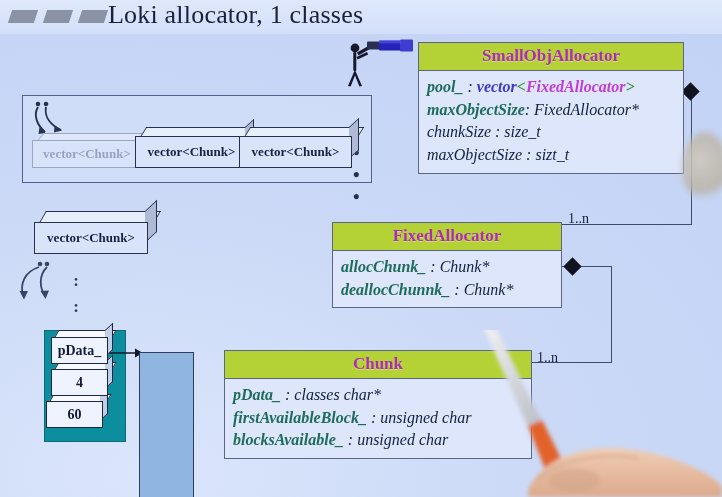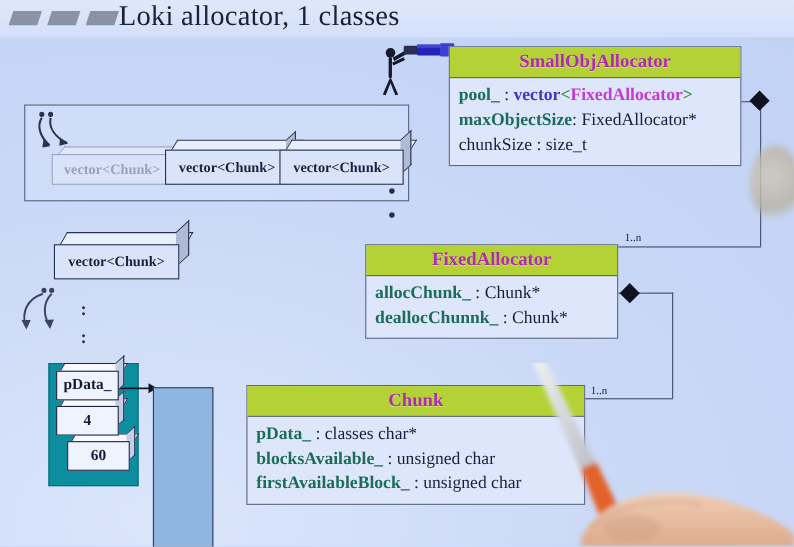--- a/index.html
+++ b/index.html
@@ -28,43 +28,43 @@
     font-family:"Liberation Serif", serif;white-space:nowrap;
   }
   
   .uml{position:absolute;border:1px solid #5b6686;background:#dde6fb;}
   .uml .hd{
     background:#b4d235;border-bottom:1px solid #5b6686;
     text-align:center;font-weight:bold;color:#b12ab6;
     text-shadow:0 1px 0 rgba(255,255,255,.35);
     font-size:17px;padding:3px 0 4px;
   }
-  .uml .body{padding:5px 12px 6px 8px;}
+  .uml .body{padding:5px 12px 6px 8px;font-style:italic;}
   .uml .row{font-size:16px;line-height:1.42;color:#13203f;white-space:nowrap;}
   .g{color:#1d6b5a;font-weight:bold;}        
   .v{color:#4436c4;font-weight:bold;}        
   .m{color:#c13bd4;font-weight:bold;}        
   .ang{color:#3f8a3a;font-weight:bold;}      
   .plain{color:#13203f;}
   
-  #boxSmall{left:408px;top:42px;width:264px;}
+  #boxSmall{left:418px;top:42px;width:264px;}
   #boxFixed{left:332px;top:222px;width:228px;}
   #boxChunk{left:224px;top:350px;width:306px;}
   
   .ln{position:absolute;background:#404a6b;}
   .lnv{width:1px;}
   .lnh{height:1px;}
   .diamond{position:absolute;width:13px;height:13px;background:#10131f;
      transform:rotate(45deg);}
-  .mult{position:absolute;font-size:10px;color:#16203c;
+  .mult{position:absolute;font-size:14px;color:#16203c;
      font-family:"Liberation Serif", serif;}
   
   #frameTop{position:absolute;left:22px;top:95px;width:348px;height:86px;
      border:1px solid #55608a;background:rgba(216,228,251,.45);}
-  .cube{position:absolute;margin-left:15px;}
+  .cube{position:absolute;}
   .cube .face{
      border:1px solid #27304e;background:#d9e3fa;
      display:flex;align-items:center;justify-content:center;
      font-size:13px;font-weight:bold;color:#18213f;white-space:nowrap;
      position:relative;z-index:2;
   }
   .cube .top{
      position:absolute;left:0;top:0;border:1px solid #27304e;border-bottom:none;
      background:#e7eefc;z-index:1;
   }
@@ -197,21 +197,21 @@
            transform:skewY(-42deg);transform-origin:left top;"></div>
       <div class="face" style="width:55px;height:25px;">pData_</div>
     </div>
     <div class="slab" style="left:6px;top:38px;">
       <div class="top" style="left:3px;top:-7px;width:56px;height:7px;
            transform:skewX(-30deg);transform-origin:left bottom;"></div>
       <div class="side" style="left:54px;top:-7px;width:7px;height:25px;
            transform:skewY(-42deg);transform-origin:left top;"></div>
       <div class="face" style="width:55px;height:25px;">4</div>
     </div>
-    <div class="slab" style="left:16px;top:70px;">
+    <div class="slab" style="left:1px;top:70px;">
       <div class="top" style="left:3px;top:-7px;width:56px;height:7px;
            transform:skewX(-30deg);transform-origin:left bottom;"></div>
       <div class="side" style="left:54px;top:-7px;width:7px;height:25px;
            transform:skewY(-42deg);transform-origin:left top;"></div>
       <div class="face" style="width:55px;height:25px;">60</div>
     </div>
   </div>
 
   <svg style="position:absolute;left:92px;top:336px;" width="56" height="28" viewBox="0 0 56 28">
     <circle cx="6" cy="4" r="2.6" fill="#101728"></circle>
@@ -238,20 +238,23 @@
     <div class="body">
       <div class="row">
         <span class="g">pool_</span><span class="plain"> : </span><span class="v">vector</span><span class="ang">&lt;</span><span class="m">FixedAllocator</span><span class="ang">&gt;</span>
       </div>
       <div class="row">
         <span class="g">maxObjectSize</span><span class="plain">: </span><span class="plain">FixedAllocator*</span>
       </div>
       <div class="row">
         <span class="plain">chunkSize</span><span class="plain"> : </span><span class="plain">size_t</span>
       </div>
+      <div class="row">
+        <span class="plain">maxObjectSize</span><span class="plain"> : </span><span class="plain">sizt_t</span>
+      </div>
     </div>
   </div>
 
   <div class="uml" id="boxFixed">
     <div class="hd">FixedAllocator</div>
     <div class="body">
       <div class="row">
         <span class="g">allocChunk_</span><span class="plain"> : </span><span class="plain">Chunk*</span>
       </div>
       <div class="row">
@@ -260,24 +263,24 @@
     </div>
   </div>
 
   <div class="uml" id="boxChunk">
     <div class="hd">Chunk</div>
     <div class="body">
       <div class="row">
         <span class="g">pData_</span><span class="plain"> : </span><span class="plain">classes char*</span>
       </div>
       <div class="row">
+        <span class="g">firstAvailableBlock_</span><span class="plain"> : </span><span class="plain">unsigned char</span>
+      </div>
+      <div class="row">
         <span class="g">blocksAvailable_</span><span class="plain"> : </span><span class="plain">unsigned char</span>
-      </div>
-      <div class="row">
-        <span class="g">firstAvailableBlock_</span><span class="plain"> : </span><span class="plain">unsigned char</span>
       </div>
     </div>
   </div>
 
 
   <div id="headBlur"></div>
 
   <svg id="pointer" viewBox="0 0 252 167">
     <defs>
       <linearGradient id="stickTip" x1="0" y1="0" x2="1" y2="1">

